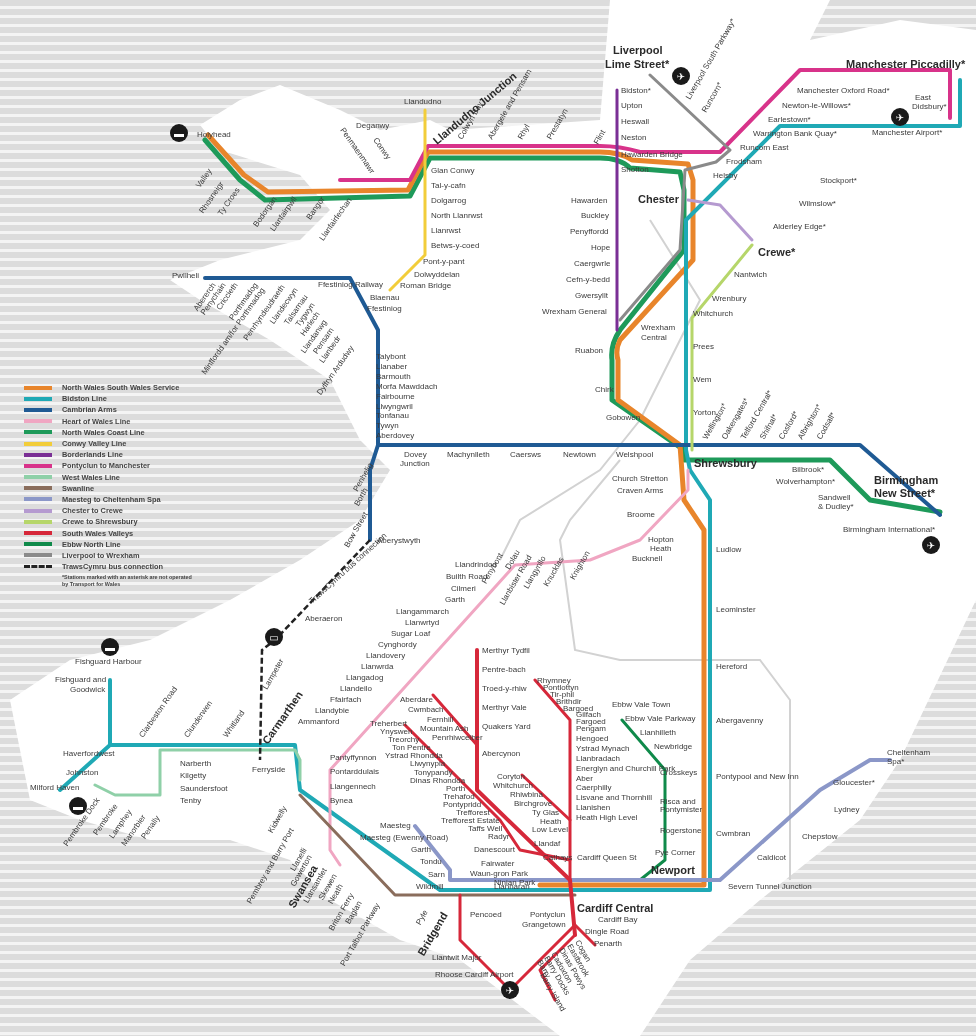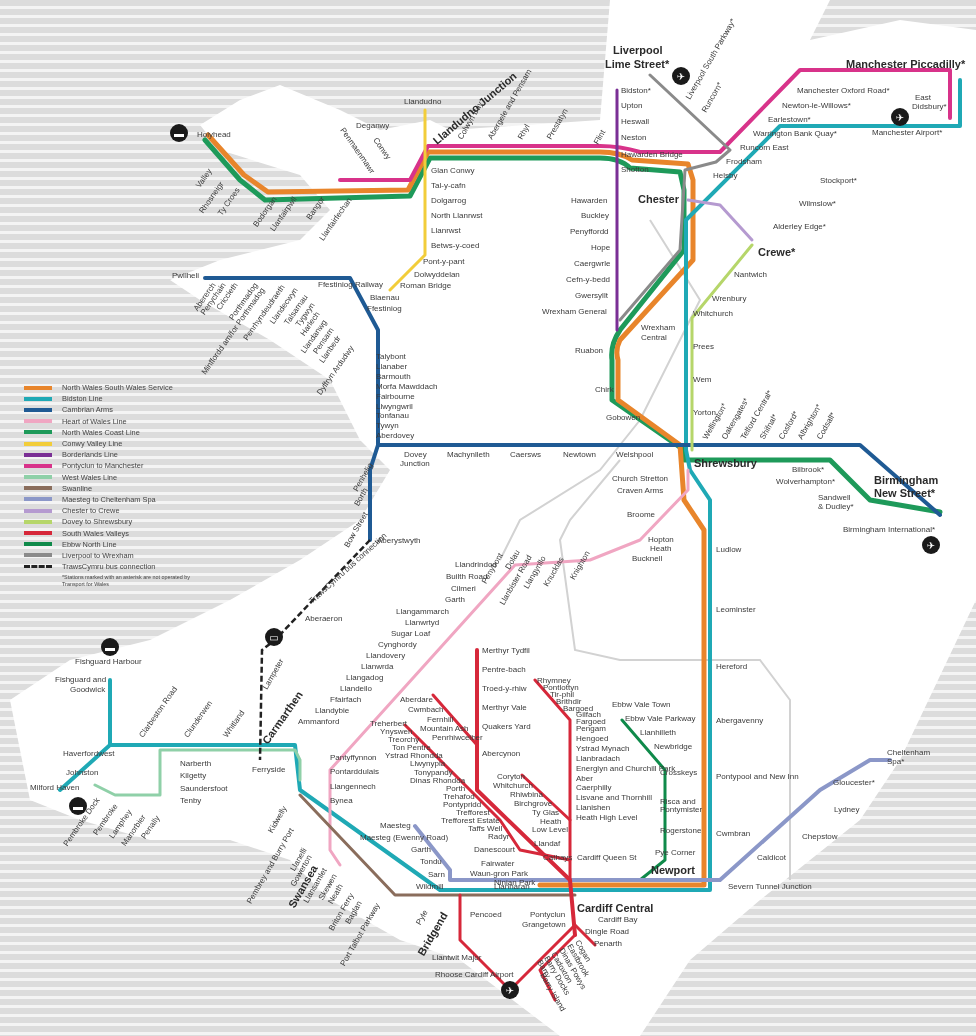--- a/index.html
+++ b/index.html
@@ -3,21 +3,21 @@
 <meta charset="utf-8">
 <style>
   html,body{margin:0;padding:0;background:#fff;}
   body{width:976px;height:1036px;overflow:hidden;position:relative;font-family:"Liberation Sans",sans-serif;}
   #map{position:absolute;left:0;top:0;width:976px;height:1036px;}
   .sea{position:absolute;left:0;top:0;width:976px;height:1036px;
     background:repeating-linear-gradient(to bottom,#dcdcdc 0px,#dcdcdc 6px,#f4f4f4 6px,#f4f4f4 9px);}
   svg text{font-family:"Liberation Sans",sans-serif;fill:#3a3a3a;}
   .lbl{font-size:8px;}
   .big{font-size:11px;font-weight:bold;fill:#2a2a2a;}
-  .legend{position:absolute;left:24px;top:382px;width:170px;}
+  .legend{position:absolute;left:24px;top:382px;width:170px;font-weight:bold;}
   .lg-row{display:flex;align-items:center;height:11.2px;}
   .lg-swatch{width:28px;height:4px;margin-right:10px;flex:none;}
   .lg-dash{width:28px;height:0;border-top:3px dashed #222;margin-right:10px;flex:none;}
   .lg-label{font-size:7.4px;color:#444;white-space:nowrap;}
   .lg-note{font-size:5.4px;color:#444;margin-left:38px;line-height:7px;margin-top:2px;width:130px;}
 </style>
 </head>
 <body>
 
 <div class="sea"></div>
@@ -434,21 +434,21 @@
       <div class="lg-row">
         <span class="lg-swatch" style="background: rgb(139, 151, 200);"></span>
         <span class="lg-label">Maesteg to Cheltenham Spa</span>
       </div>
       <div class="lg-row">
         <span class="lg-swatch" style="background: rgb(181, 154, 208);"></span>
         <span class="lg-label">Chester to Crewe</span>
       </div>
       <div class="lg-row">
         <span class="lg-swatch" style="background: rgb(182, 214, 106);"></span>
-        <span class="lg-label">Dovey to Shrewsbury</span>
+        <span class="lg-label">Crewe to Shrewsbury</span>
       </div>
       <div class="lg-row">
         <span class="lg-swatch" style="background: rgb(214, 40, 58);"></span>
         <span class="lg-label">South Wales Valleys</span>
       </div>
       <div class="lg-row">
         <span class="lg-swatch" style="background: rgb(15, 138, 74);"></span>
         <span class="lg-label">Ebbw North Line</span>
       </div>
       <div class="lg-row">

